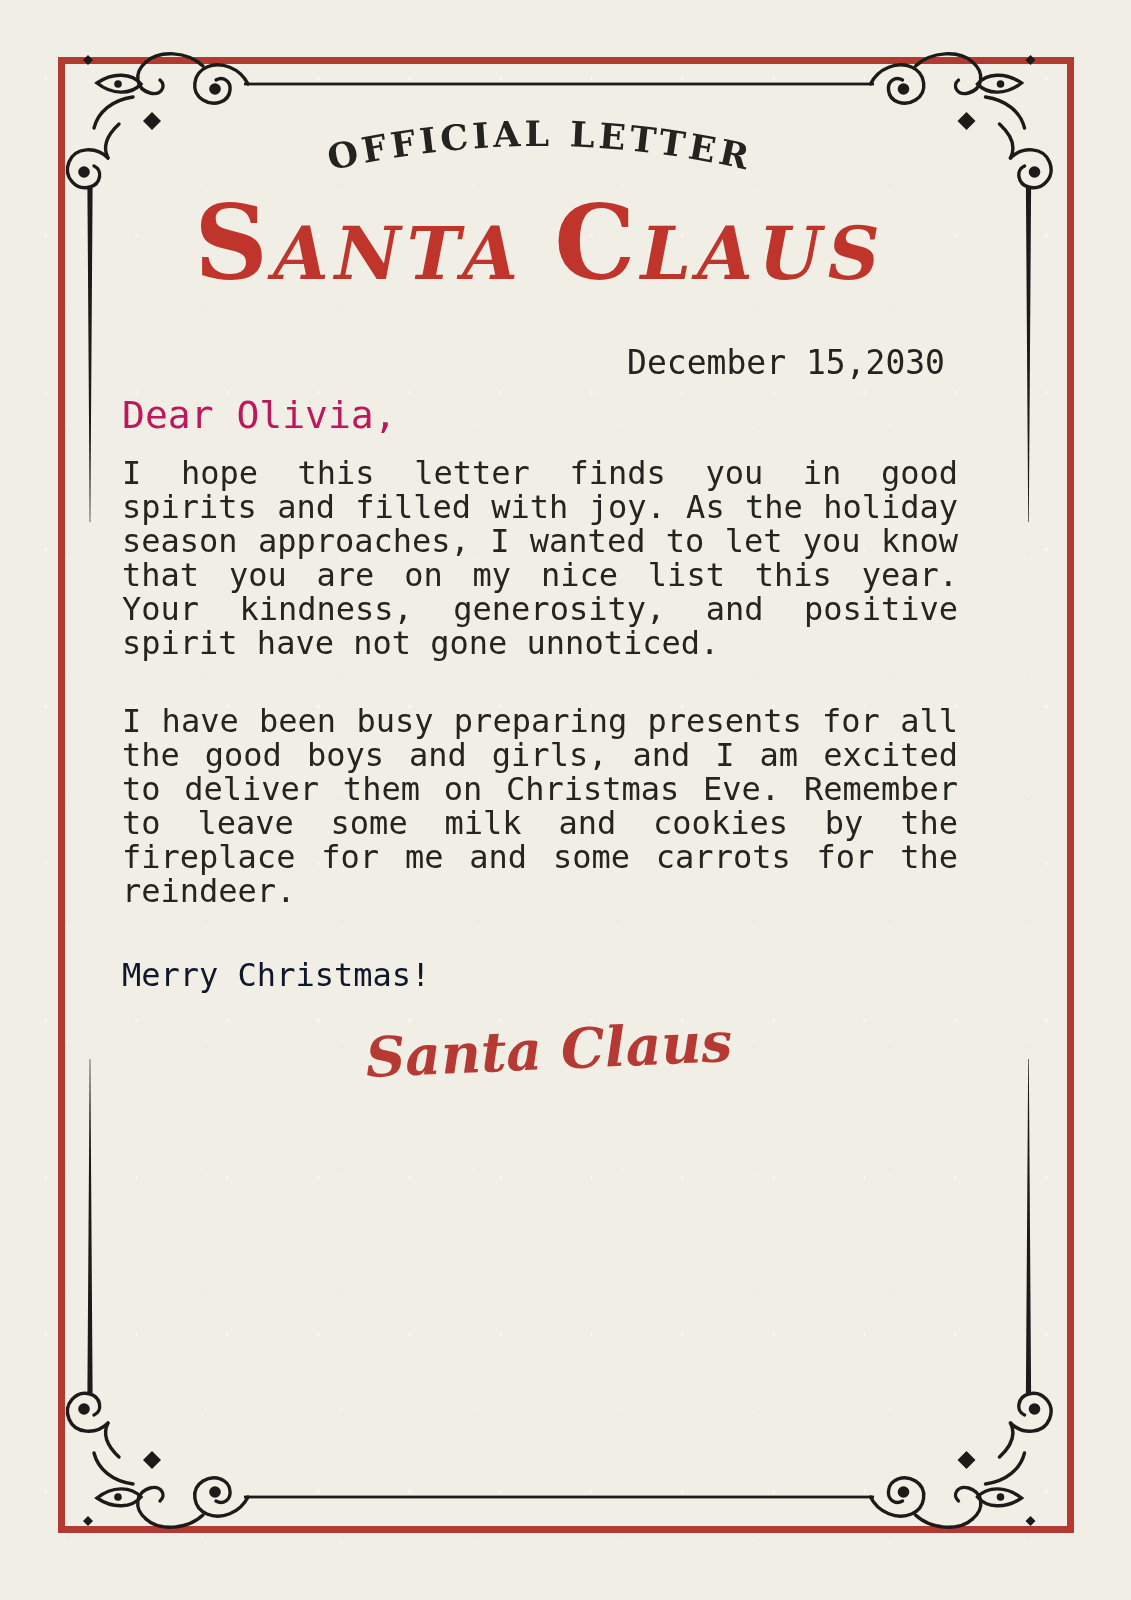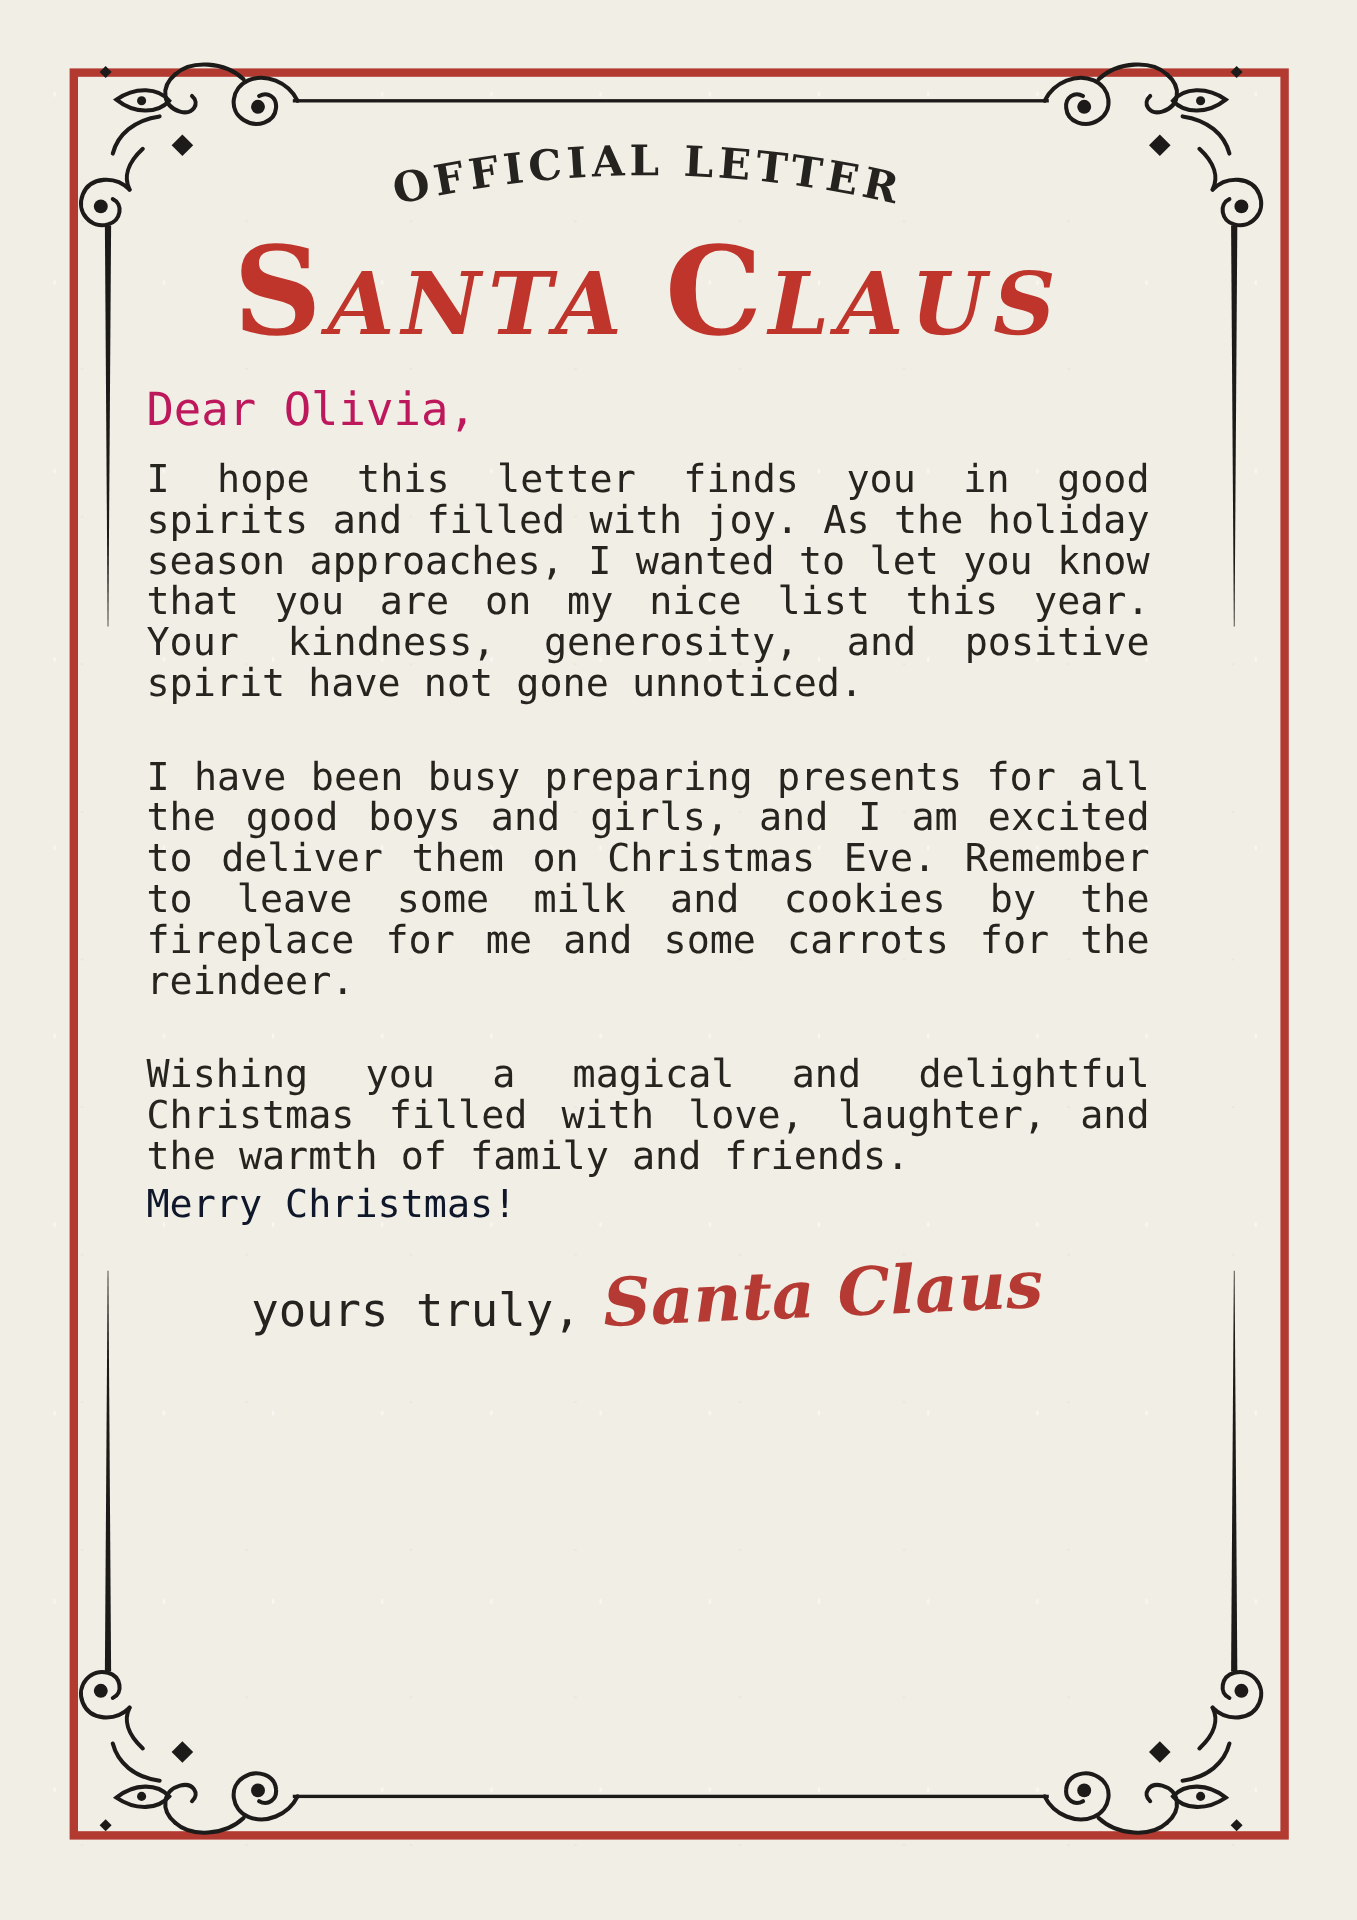--- a/index.html
+++ b/index.html
@@ -106,27 +106,26 @@
       <path id="arcPath" d="M 150 88 Q 418 8 686 88" fill="none" stroke="none"></path>
       <text class="kicker-text" text-anchor="middle">
         <textPath href="#arcPath" startOffset="50%">OFFICIAL LETTER</textPath>
       </text>
     </svg>
 
     <div class="title">
       <span class="cap">S</span><span class="rest">ANTA</span><span class="word-gap"></span><span class="cap">C</span><span class="rest">LAUS</span>
     </div>
 
+    <div class="date-line">December 15,2030</div>
 
     <div class="salutation">Dear Olivia,</div>
 
     <p class="body-par">I hope this letter finds you in good spirits and filled with joy. As the holiday season approaches, I wanted to let you know that you are on my nice list this year. Your kindness, generosity, and positive spirit have not gone unnoticed.</p>
     <p class="body-par">I have been busy preparing presents for all the good boys and girls, and I am excited to deliver them on Christmas Eve. Remember to leave some milk and cookies by the fireplace for me and some carrots for the reindeer.</p>
-    <p class="body-par last">Wishing you a magical and delightful Christmas filled with love, laughter, and the warmth of family and friends.</p>
     <p class="closing-line">Merry Christmas!</p>
 
     <div class="sign-row">
-      <span class="signoff">yours truly,</span>
       <span class="signature">Santa Claus</span>
     </div>
 
   </div>
 </div>
 
 </body></html>

